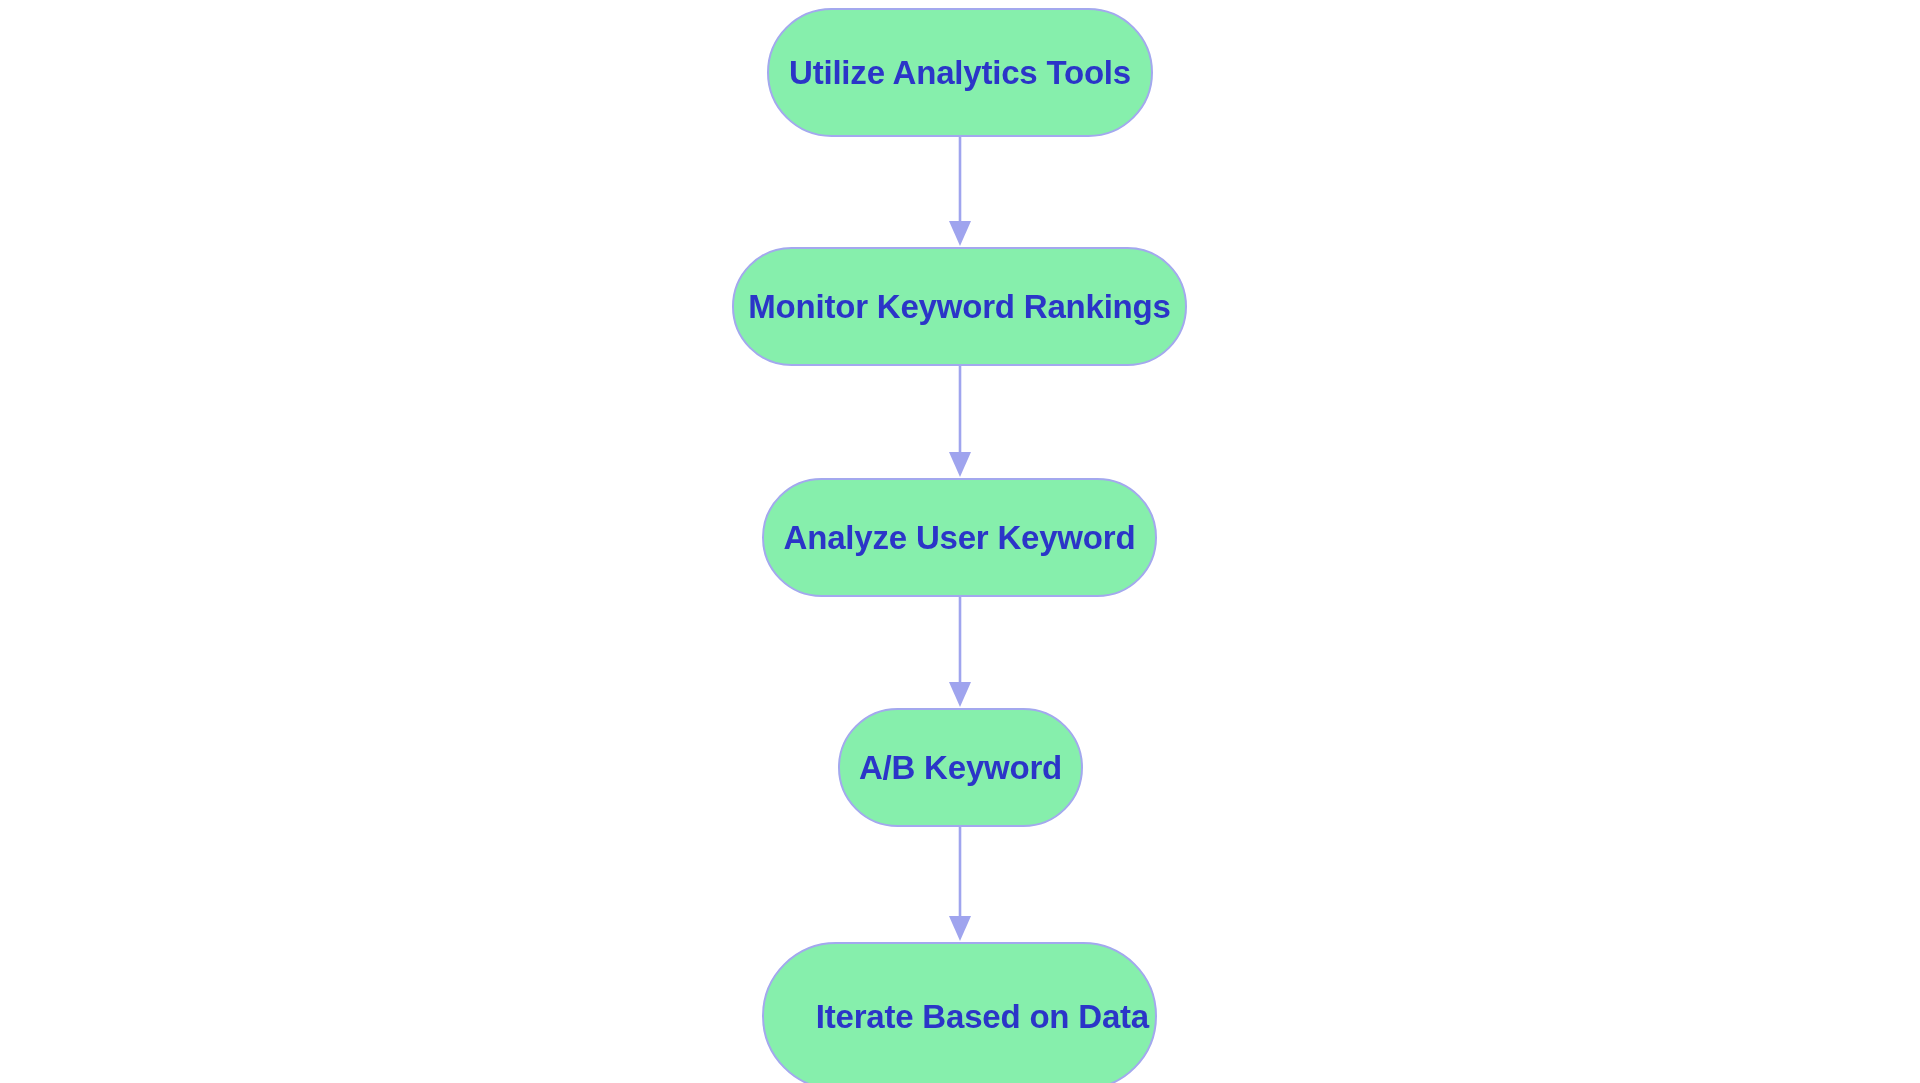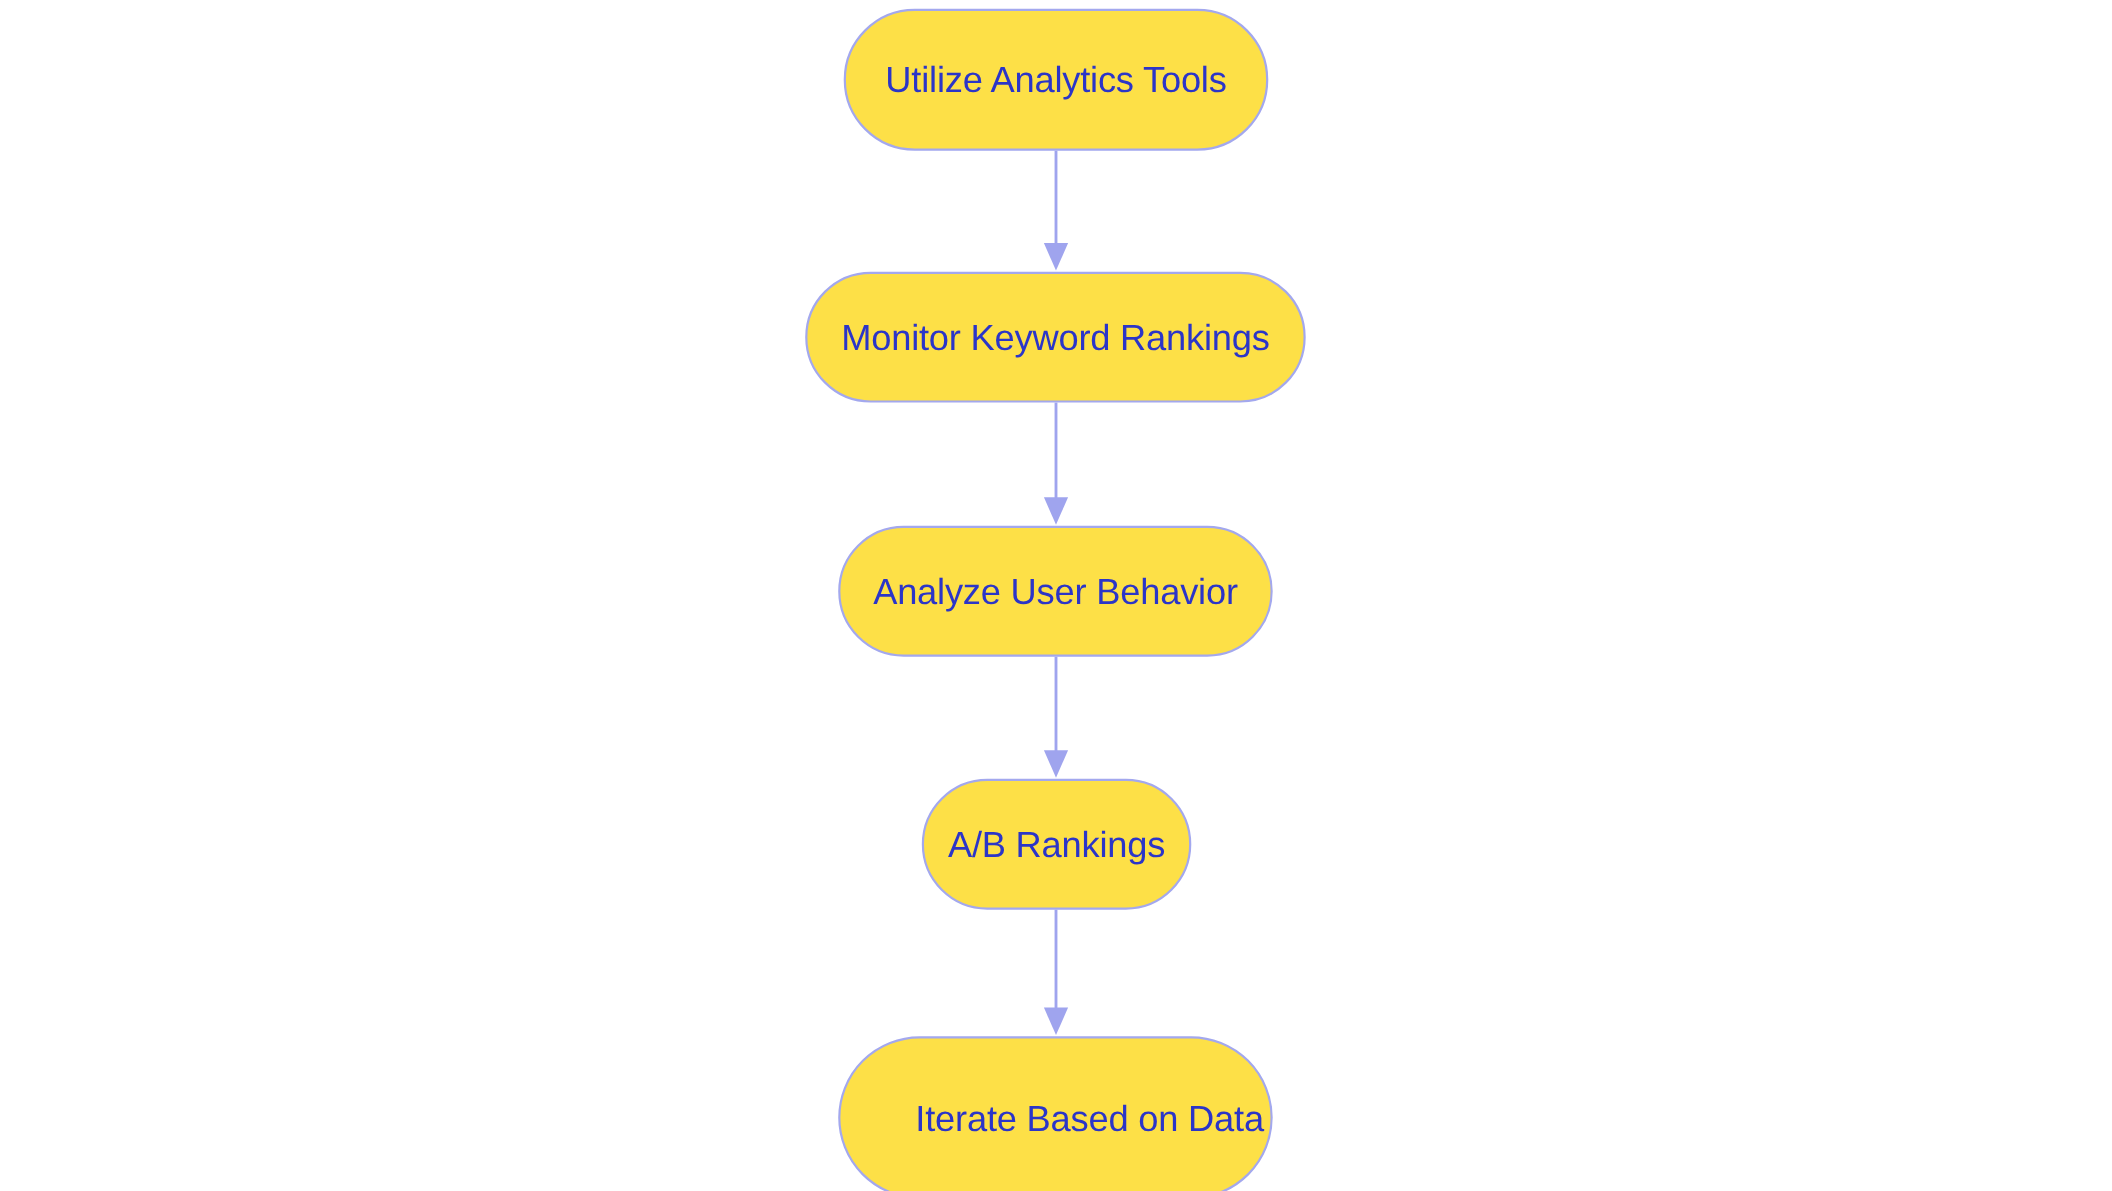--- a/index.html
+++ b/index.html
@@ -25,26 +25,26 @@
     width: 1920px;
     height: 1083px;
   }
   .node {
     position: absolute;
     box-sizing: border-box;
     display: flex;
     align-items: center;
     justify-content: center;
     border-radius: 9999px;
-    background: #fde047;
+    background: #86efac;
     border: 2px solid #a3a8ee;
     color: #2b35c8;
     font-family: "Liberation Sans", sans-serif;
     font-size: 33px;
-    font-weight: 400;
+    font-weight: 700;
     letter-spacing: -0.2px;
     line-height: 1;
     white-space: nowrap;
     user-select: none;
   }
   .node-label {
     display: block;
     padding: 0 6px;
   }
   
@@ -112,25 +112,25 @@
 
     <div class="node node-1">
       <span class="node-label">Utilize Analytics Tools</span>
     </div>
 
     <div class="node node-2">
       <span class="node-label">Monitor Keyword Rankings</span>
     </div>
 
     <div class="node node-3">
-      <span class="node-label">Analyze User Behavior</span>
+      <span class="node-label">Analyze User Keyword</span>
     </div>
 
     <div class="node node-4">
-      <span class="node-label">A/B Rankings</span>
+      <span class="node-label">A/B Keyword</span>
     </div>
 
     <div class="node node-5">
       <span class="node-label">Iterate Based on Data</span>
     </div>
 
   </div>
 </div>
 
 </body></html>

